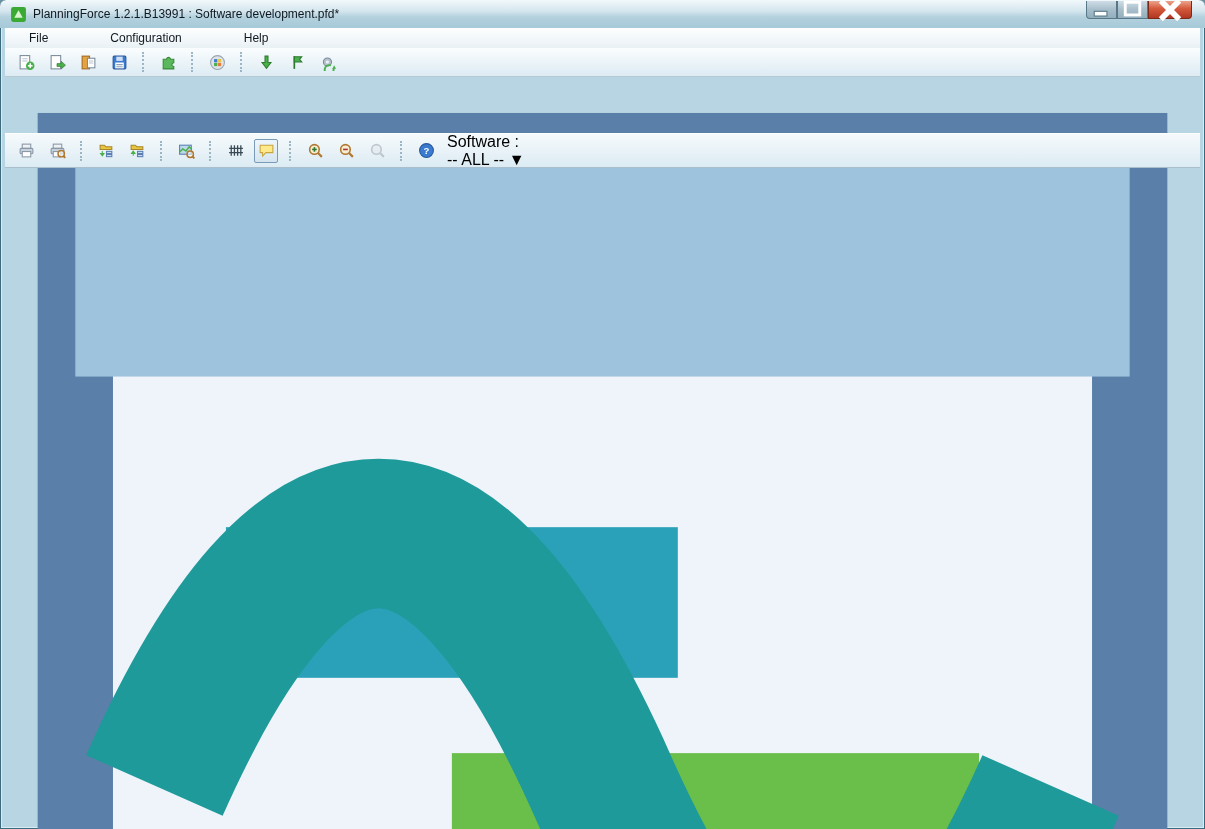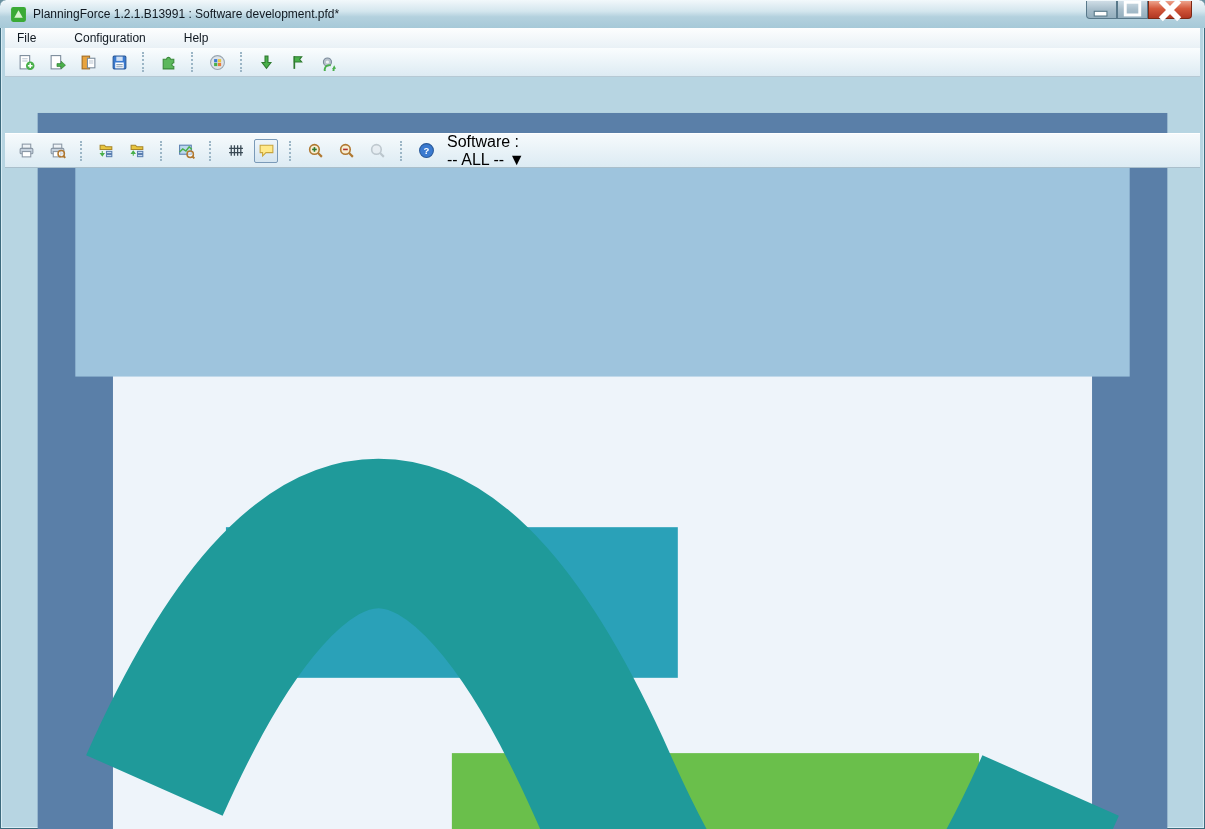--- a/index.html
+++ b/index.html
@@ -10,21 +10,21 @@
        background:linear-gradient(#f2f8fb,#d4e6ee 40%,#b4d1de 60%,#a6c9d8);display:flex;align-items:center;}
   .app-ic{width:17px;height:17px;margin:0 6px 0 10px;}
   .title-text{font-size:12px;color:#101820;}
   .winbtns{position:absolute;right:13px;top:1px;display:flex;}
   .winbtn{width:29px;height:17px;border:1px solid #58788a;border-top:none;
        background:linear-gradient(#cfdde6,#a8becb 50%,#93aebd);display:flex;align-items:center;justify-content:center;}
   .winbtn:first-child{border-radius:0 0 0 4px;}
   .winbtn.close{width:42px;background:linear-gradient(#eda38c,#d4593c 45%,#b13722);border-color:#7c2814;border-radius:0 0 4px 0;}
   .menubar{position:absolute;left:5px;top:28px;width:1195px;height:20px;
        background:linear-gradient(#fdfefe,#e9f1f6);border-bottom:1px solid #c2d4de;display:flex;align-items:center;}
-  .menu-item{font-size:12px;color:#101820;padding:2px 12px;margin-right:14px;}
+  .menu-item{font-size:12px;color:#101820;padding:2px 24px;margin-right:14px;}
   .toolbar1{position:absolute;left:5px;top:48px;width:1195px;height:28px;
        background:linear-gradient(#fafdfe,#ddebf3);border-bottom:1px solid #b6c9d4;display:flex;align-items:center;}
   .toolbar2{position:absolute;left:5px;top:133px;width:1195px;height:33px;
        background:linear-gradient(#f6fafc,#dcebf3);border-top:1px solid #ffffff;border-bottom:1px solid #aabfcb;
        display:flex;align-items:center;}
   .tb-group{display:flex;align-items:center;gap:7px;padding:0 9px;}
   .tb-sep{width:1px;height:20px;border-left:2px dotted #9cb6c6;margin:0 2px;}
   .tbtn{width:22px;height:22px;display:flex;align-items:center;justify-content:center;border:1px solid transparent;border-radius:2px;}
   .tbtn.pressed{border-color:#7a9ab8;background:linear-gradient(#eef5fa,#d4e5f0);}
   .tbtn.disabled{opacity:.55;}

